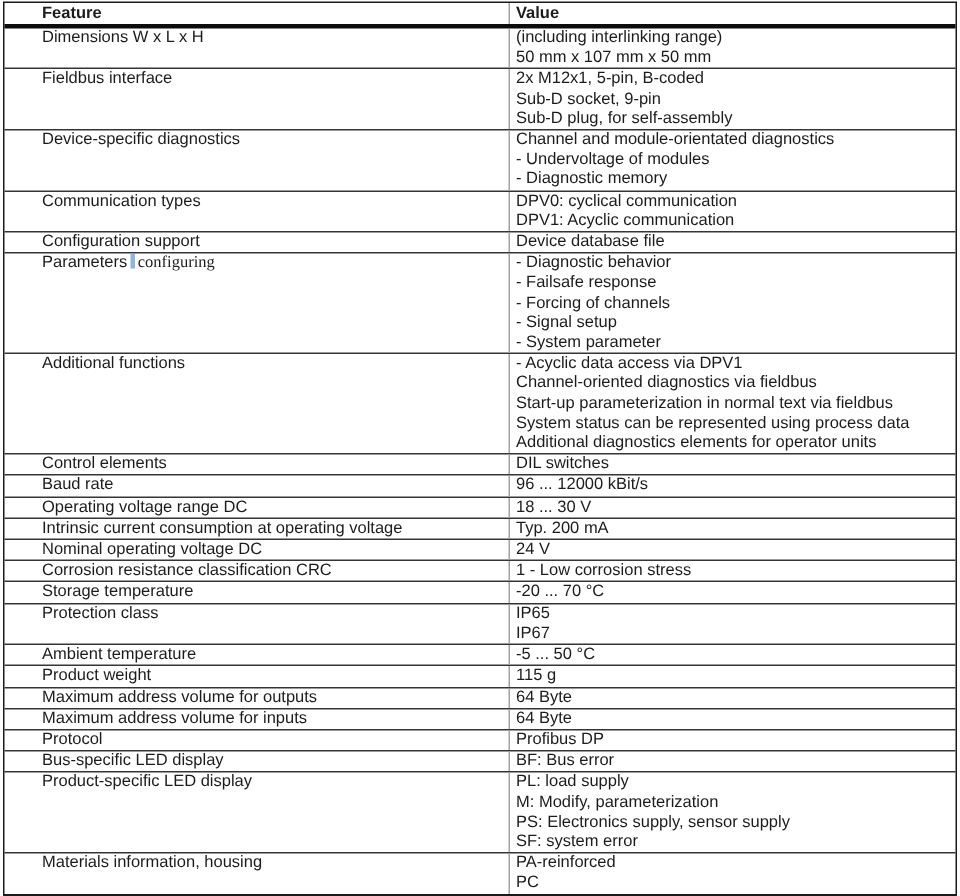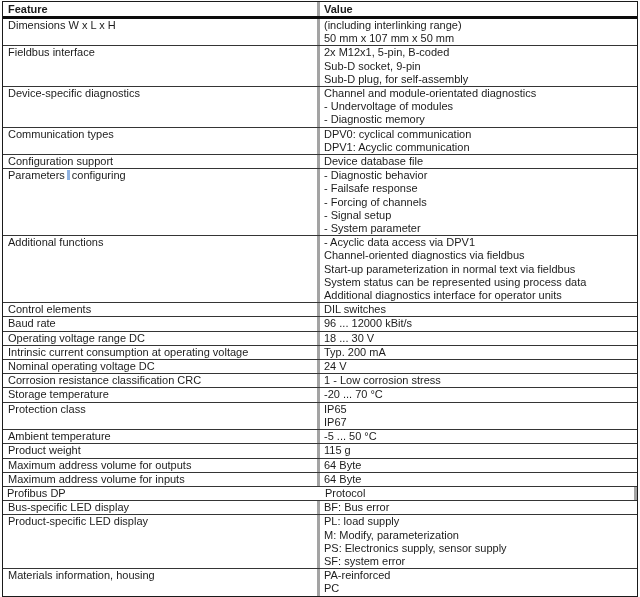--- a/index.html
+++ b/index.html
@@ -30,22 +30,23 @@
   .row.header {
     font-weight: bold;
     border-bottom: 3px solid #0c0c0c;
   }
   .cell {
     box-sizing: border-box;
     padding: 0 4px 0 5px;
   }
   .cell.feature {
     width: 317px;
-    border-right: 3px solid #a3a3a3;
+    border-right: 1px solid #a3a3a3;
     line-height: 13.2px;
+    margin-left: 20px;
   }
   .cell.value {
     flex: 1;
     padding-left: 4px;
   }
   .vline {
     line-height: 13.2px;
     white-space: nowrap;
   }
   .header .cell { line-height: 14px; }
@@ -98,37 +99,37 @@
           <div class="vline">DPV1: Acyclic communication</div>
         </div>
       </div>
       <div class="row">
         <div class="cell feature">Configuration support</div>
         <div class="cell value">
           <div class="vline">Device database file</div>
         </div>
       </div>
       <div class="row">
-        <div class="cell feature"><div class="" style="display: inline;">Parameters</div><div class="text-cursor"></div><div class="" style="display: inline;">configuring</div></div>
+        <div class="cell feature"><div class="" style="display: inline;">Parameters</div><div class="text-cursor"></div><div class="" style="display: inline; font-family: Liberation Serif, serif;">configuring</div></div>
         <div class="cell value">
           <div class="vline">- Diagnostic behavior</div>
           <div class="vline">- Failsafe response</div>
           <div class="vline">- Forcing of channels</div>
           <div class="vline">- Signal setup</div>
           <div class="vline">- System parameter</div>
         </div>
       </div>
       <div class="row">
         <div class="cell feature">Additional functions</div>
         <div class="cell value">
           <div class="vline">- Acyclic data access via DPV1</div>
           <div class="vline">Channel-oriented diagnostics via fieldbus</div>
           <div class="vline">Start-up parameterization in normal text via fieldbus</div>
           <div class="vline">System status can be represented using process data</div>
-          <div class="vline">Additional diagnostics interface for operator units</div>
+          <div class="vline">Additional diagnostics elements for operator units</div>
         </div>
       </div>
       <div class="row">
         <div class="cell feature">Control elements</div>
         <div class="cell value">
           <div class="vline">DIL switches</div>
         </div>
       </div>
       <div class="row">
         <div class="cell feature">Baud rate</div>
@@ -191,24 +192,24 @@
           <div class="vline">64 Byte</div>
         </div>
       </div>
       <div class="row">
         <div class="cell feature">Maximum address volume for inputs</div>
         <div class="cell value">
           <div class="vline">64 Byte</div>
         </div>
       </div>
       <div class="row">
+        <div class="cell feature">Protocol</div>
         <div class="cell value">
           <div class="vline">Profibus DP</div>
         </div>
-        <div class="cell feature">Protocol</div>
       </div>
       <div class="row">
         <div class="cell feature">Bus-specific LED display</div>
         <div class="cell value">
           <div class="vline">BF: Bus error</div>
         </div>
       </div>
       <div class="row">
         <div class="cell feature">Product-specific LED display</div>
         <div class="cell value">

